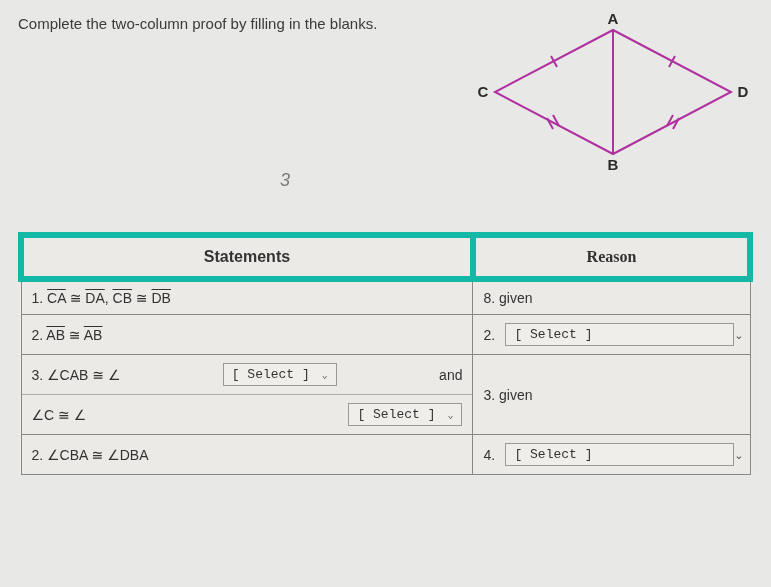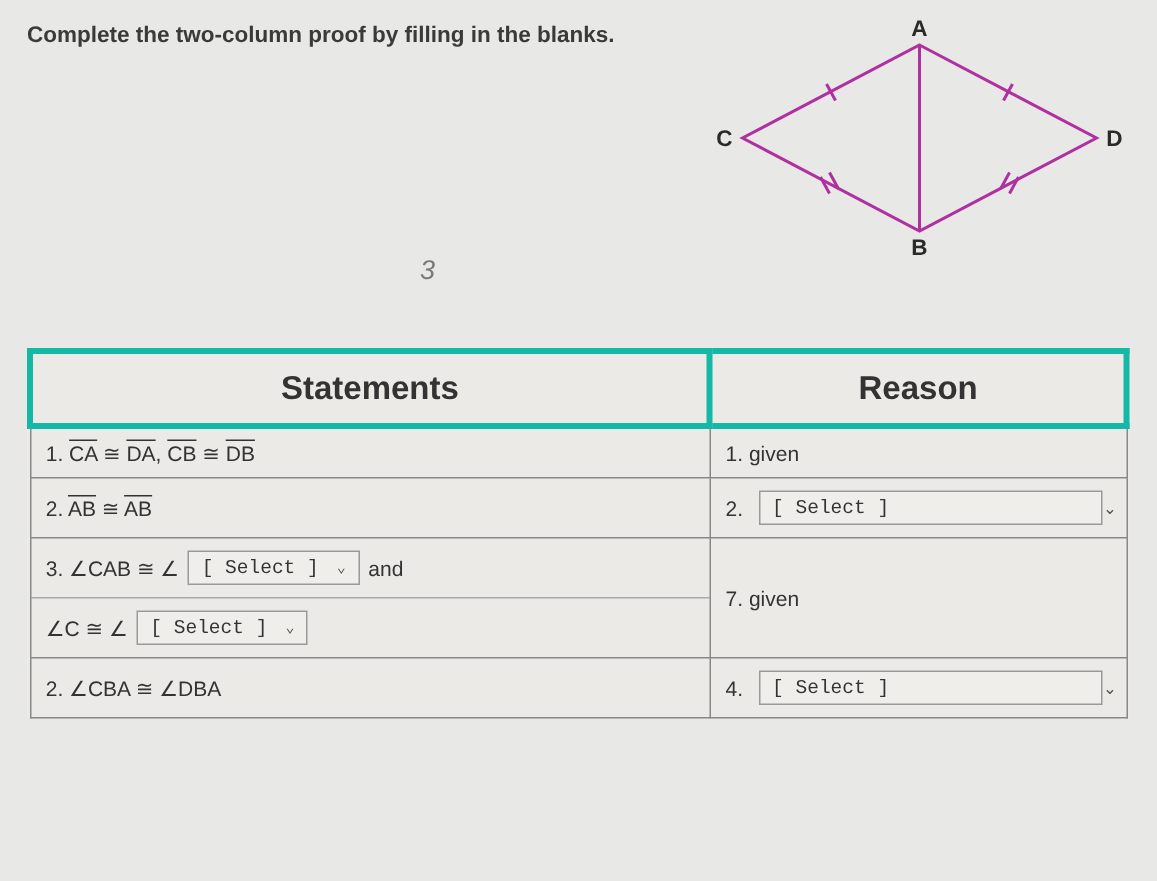--- a/index.html
+++ b/index.html
@@ -8,21 +8,21 @@
       background: #e8e8e6;
       width: 771px;
       height: 587px;
       padding: 12px 18px;
       color: #3a3a3a;
       position: relative;
       overflow: hidden;
     }
     .header { display: flex; justify-content: space-between; }
     .instructions { flex: 1; max-width: 430px; }
-    .instructions p { font-size: 15px; line-height: 1.6; margin-bottom: 10px; font-weight: bold; }
+    .instructions p { font-size: 15px; line-height: 1.6; margin-bottom: 10px; }
     .figure {
       width: 280px;
       height: 160px;
       position: relative;
       flex-shrink: 0;
     }
     .figure svg { width: 100%; height: 100%; }
     .vlabel { font-size: 15px; font-weight: bold; fill: #2a2a2a; font-family: Arial; }
     .spacer { height: 60px; }
     .note {
@@ -33,55 +33,55 @@
       color: #7a7a78;
       font-style: italic;
     }
     table {
       width: 100%;
       border-collapse: collapse;
       border: 1px solid #888;
       background: #eceae7;
     }
     th {
-      border: 4px solid #14b8a6;
+      border: 6px solid #14b8a6;
       padding: 10px;
-      font-size: 22px;
+      font-size: 16px;
       font-weight: 600;
       text-align: center;
       color: #333;
     }
     td {
       border: 1px solid #888;
       padding: 8px 10px;
       font-size: 14px;
       vertical-align: middle;
       color: #333;
     }
     .stmt-col { width: 62%; }
-    .reason-col { width: 38%; }
+    .reason-col { width: 38%; font-family: Liberation Serif, serif; }
     .select-box {
       display: inline-flex;
       align-items: center;
       border: 1px solid #999;
       background: #f0eeea;
       padding: 3px 8px;
       font-size: 13px;
       cursor: pointer;
       min-width: 80px;
       justify-content: space-between;
       gap: 12px;
       font-family: Liberation Mono, monospace;
     }
     .wide-select {
       width: calc(100% - 28px);
       justify-content: space-between;
     }
     .caret { font-size: 10px; color: #555; }
-    .row-inline { display: flex; align-items: center; gap: 6px; flex-wrap: wrap; }
+    .row-inline { display: flex; align-items: center; gap: 6px; flex-wrap: wrap; justify-content: space-between; }
     .sub-row {
       border-top: 1px solid #aaa;
       margin-top: 8px;
       padding-top: 8px;
       margin-left: -10px;
       margin-right: -10px;
       padding-left: 10px;
       padding-right: 10px;
     }
     .num { display: inline-block; min-width: 16px; }
@@ -130,21 +130,21 @@
 <table>
   <thead>
     <tr>
       <th class="stmt-col">Statements</th>
       <th class="reason-col">Reason</th>
     </tr>
   </thead>
   <tbody>
     <tr>
       <td>1. <span class="over">CA</span> ≅ <span class="over">DA</span>, <span class="over">CB</span> ≅ <span class="over">DB</span></td>
-      <td>1. given</td>
+      <td>8. given</td>
     </tr>
     <tr>
       <td>2. <span class="over">AB</span> ≅ <span class="over">AB</span></td>
       <td class="right-caret-cell">
         <div class="reason-line">
           <span class="num">2.</span>
           <span class="select-box wide-select">
             <span>[ Select ]</span>
           </span>
         </div>
@@ -162,21 +162,21 @@
           <span>and</span>
         </div>
         <div class="sub-row row-inline">
           <span>∠C ≅ ∠</span>
           <span class="select-box">
             <span>[ Select ]</span>
             <span class="caret">⌄</span>
           </span>
         </div>
       </td>
-      <td>7. given</td>
+      <td>3. given</td>
     </tr>
     <tr>
       <td>2. ∠CBA ≅ ∠DBA</td>
       <td class="right-caret-cell">
         <div class="reason-line">
           <span class="num">4.</span>
           <span class="select-box wide-select">
             <span>[ Select ]</span>
           </span>
         </div>

